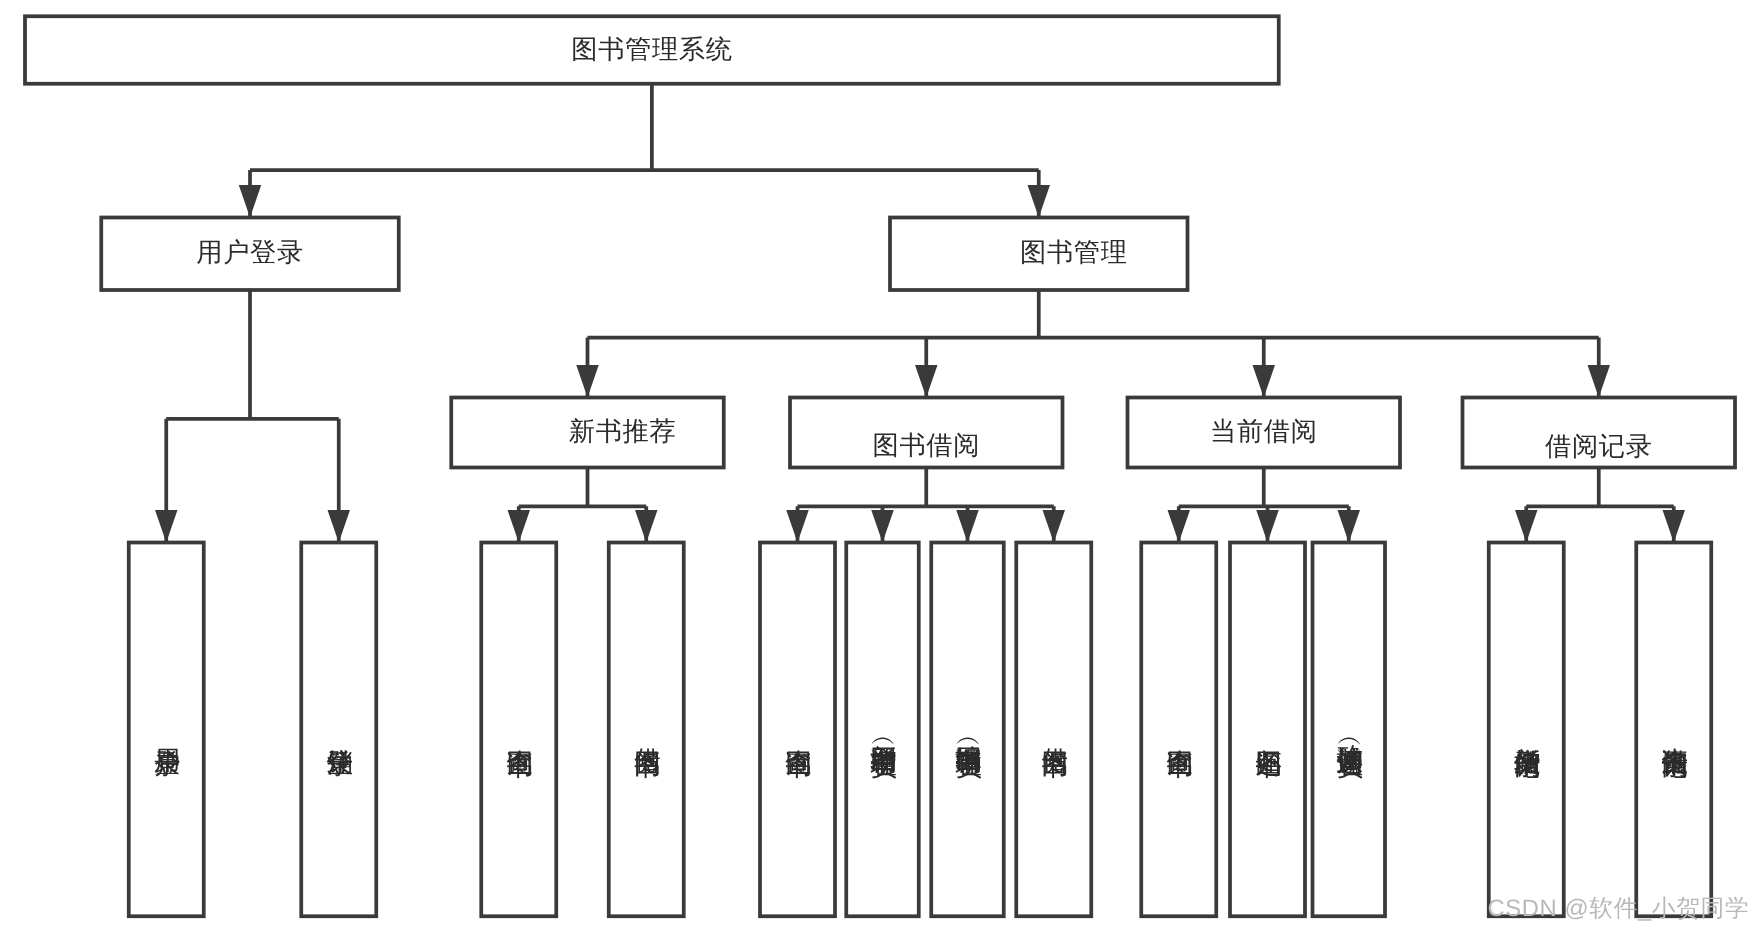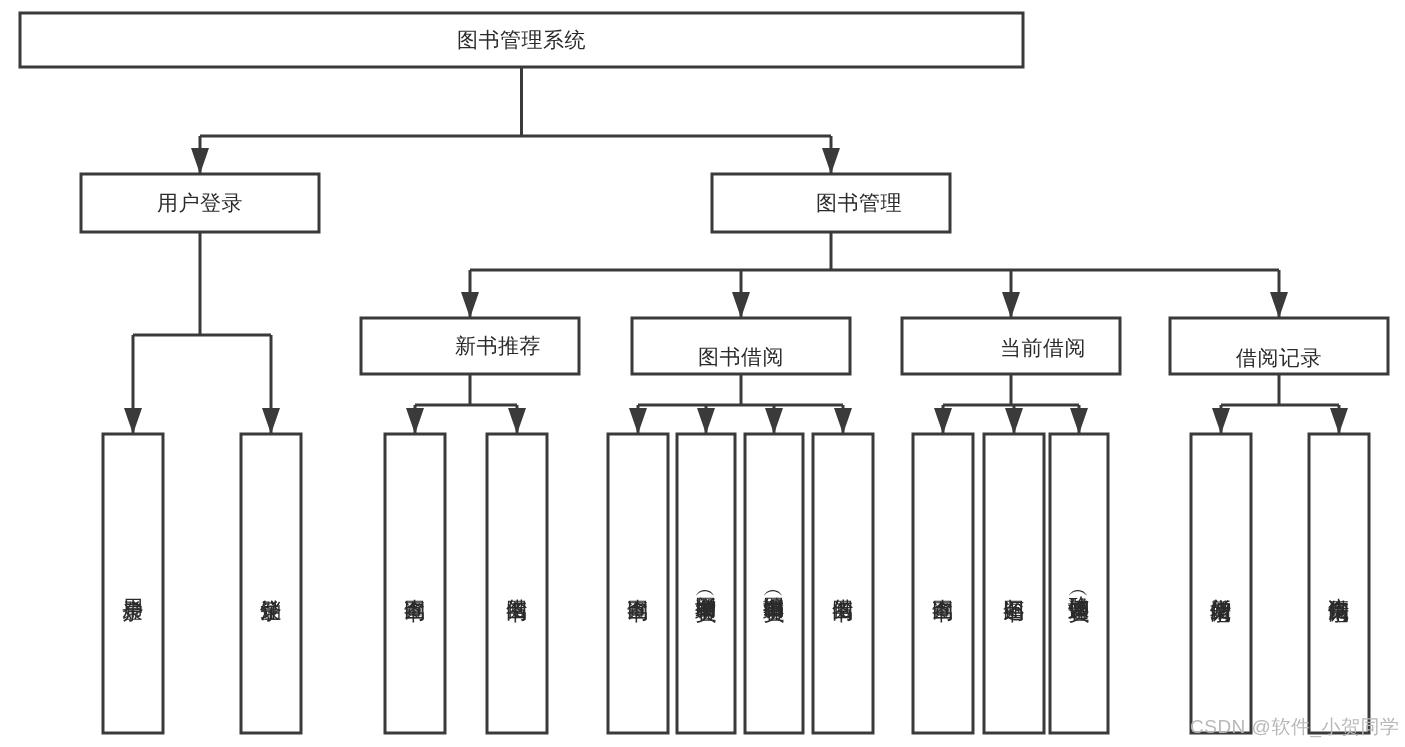--- a/index.html
+++ b/index.html
@@ -166,21 +166,21 @@
       <div class="node-label-v" style="left: 241px; top: 434px; width: 60px; height: 299px;">注销登录</div>
       <div class="node-label-h" style="left: 712px; top: 174px; width: 238px; height: 58px; padding-left: 28px;">图书管理</div>
       <div class="node-label-h" style="left: 361px; top: 318px; width: 218px; height: 56px; margin-left: 28px;">新书推荐</div>
       <div class="node-label-v" style="left: 385px; top: 434px; width: 60px; height: 299px;">查询图书</div>
       <div class="node-label-v" style="left: 487px; top: 434px; width: 60px; height: 299px;">借阅图书</div>
       <div class="node-label-h" style="left: 632px; top: 329px; width: 218px; height: 56px;">图书借阅</div>
       <div class="node-label-v" style="left: 608px; top: 434px; width: 60px; height: 299px;">查询图书</div>
       <div class="node-label-v" style="left: 677px; top: 434px; width: 58px; height: 299px;">新增图书（管理员）</div>
       <div class="node-label-v" style="left: 745px; top: 434px; width: 58px; height: 299px;">编辑图书（管理员）</div>
       <div class="node-label-v" style="left: 813px; top: 434px; width: 60px; height: 299px;">借阅图书</div>
-      <div class="node-label-h" style="left: 934px; top: 318px; width: 218px; height: 60px;">当前借阅</div>
+      <div class="node-label-h" style="left: 902px; top: 318px; width: 218px; height: 60px; font-family: Liberation Mono, monospace;">当前借阅</div>
       <div class="node-label-v" style="left: 913px; top: 434px; width: 60px; height: 299px;">查询图书</div>
       <div class="node-label-v" style="left: 984px; top: 434px; width: 60px; height: 299px;">归还图书</div>
       <div class="node-label-v" style="left: 1050px; top: 434px; width: 58px; height: 299px;">确认归还（管理员）</div>
       <div class="node-label-h" style="left: 1170px; top: 330px; width: 218px; height: 56px;">借阅记录</div>
       <div class="node-label-v" style="left: 1191px; top: 434px; width: 60px; height: 299px;">新增借阅记录</div>
       <div class="node-label-v" style="left: 1309px; top: 434px; width: 60px; height: 299px;">查询借阅记录</div>
     </div>
 
   <div class="watermark" style="left: 1190px; top: 714px;">CSDN @软件_小贺同学</div>
 

